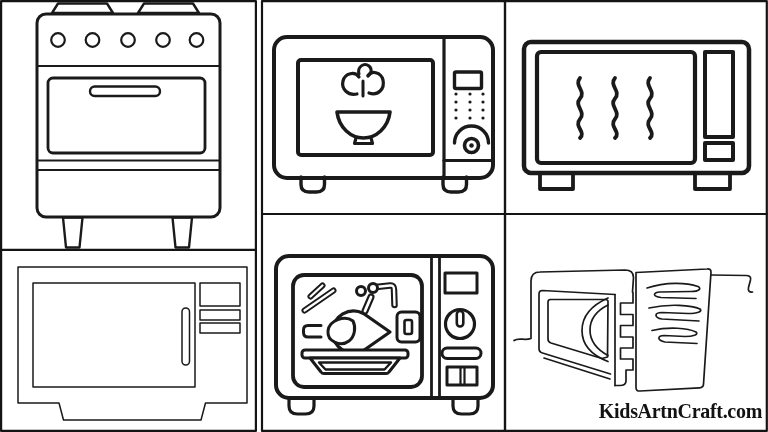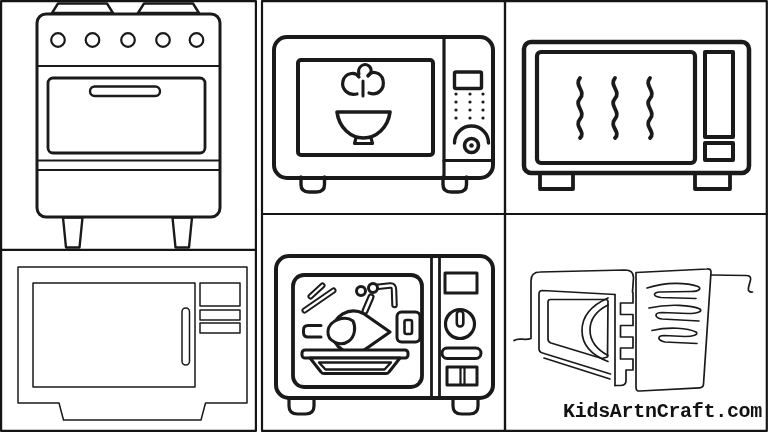--- a/index.html
+++ b/index.html
@@ -1,20 +1,20 @@
 <!DOCTYPE html>
 <html style="--background: #ffffff; --line: #1a1a1a; --grid-border: #141414; --watermark-text: #121212;"><head>
 <meta charset="utf-8">
 <style>
   :root{
     --background:#ffffff; --line:#1a1a1a; --grid-border:#141414; --watermark-text:#121212;
   }
   html,body{margin:0;padding:0;}
   .page{position:relative;width:768px;height:432px;background:var(--background);overflow:hidden;
-        font-family:Liberation Mono, monospace;}
+        font-family:Liberation Serif, serif;}
   .canvas{position:absolute;left:0;top:0;width:768px;height:432px;display:block;}
   svg *{fill:none;stroke:var(--line);stroke-linecap:round;stroke-linejoin:round;}
   .cb{stroke:var(--grid-border);stroke-width:2.2;stroke-linecap:butt;}
   .fw{fill:#ffffff;}
   .dot{fill:var(--line);stroke:none;}
   .wl{stroke:#ffffff;}
   .thin{stroke-width:1.5;}
   .oneline{stroke-width:1.7;}
   .watermark{position:absolute;right:6px;bottom:9px;font-size:20px;font-weight:bold;
              letter-spacing:-0.3px;color:var(--watermark-text);}

